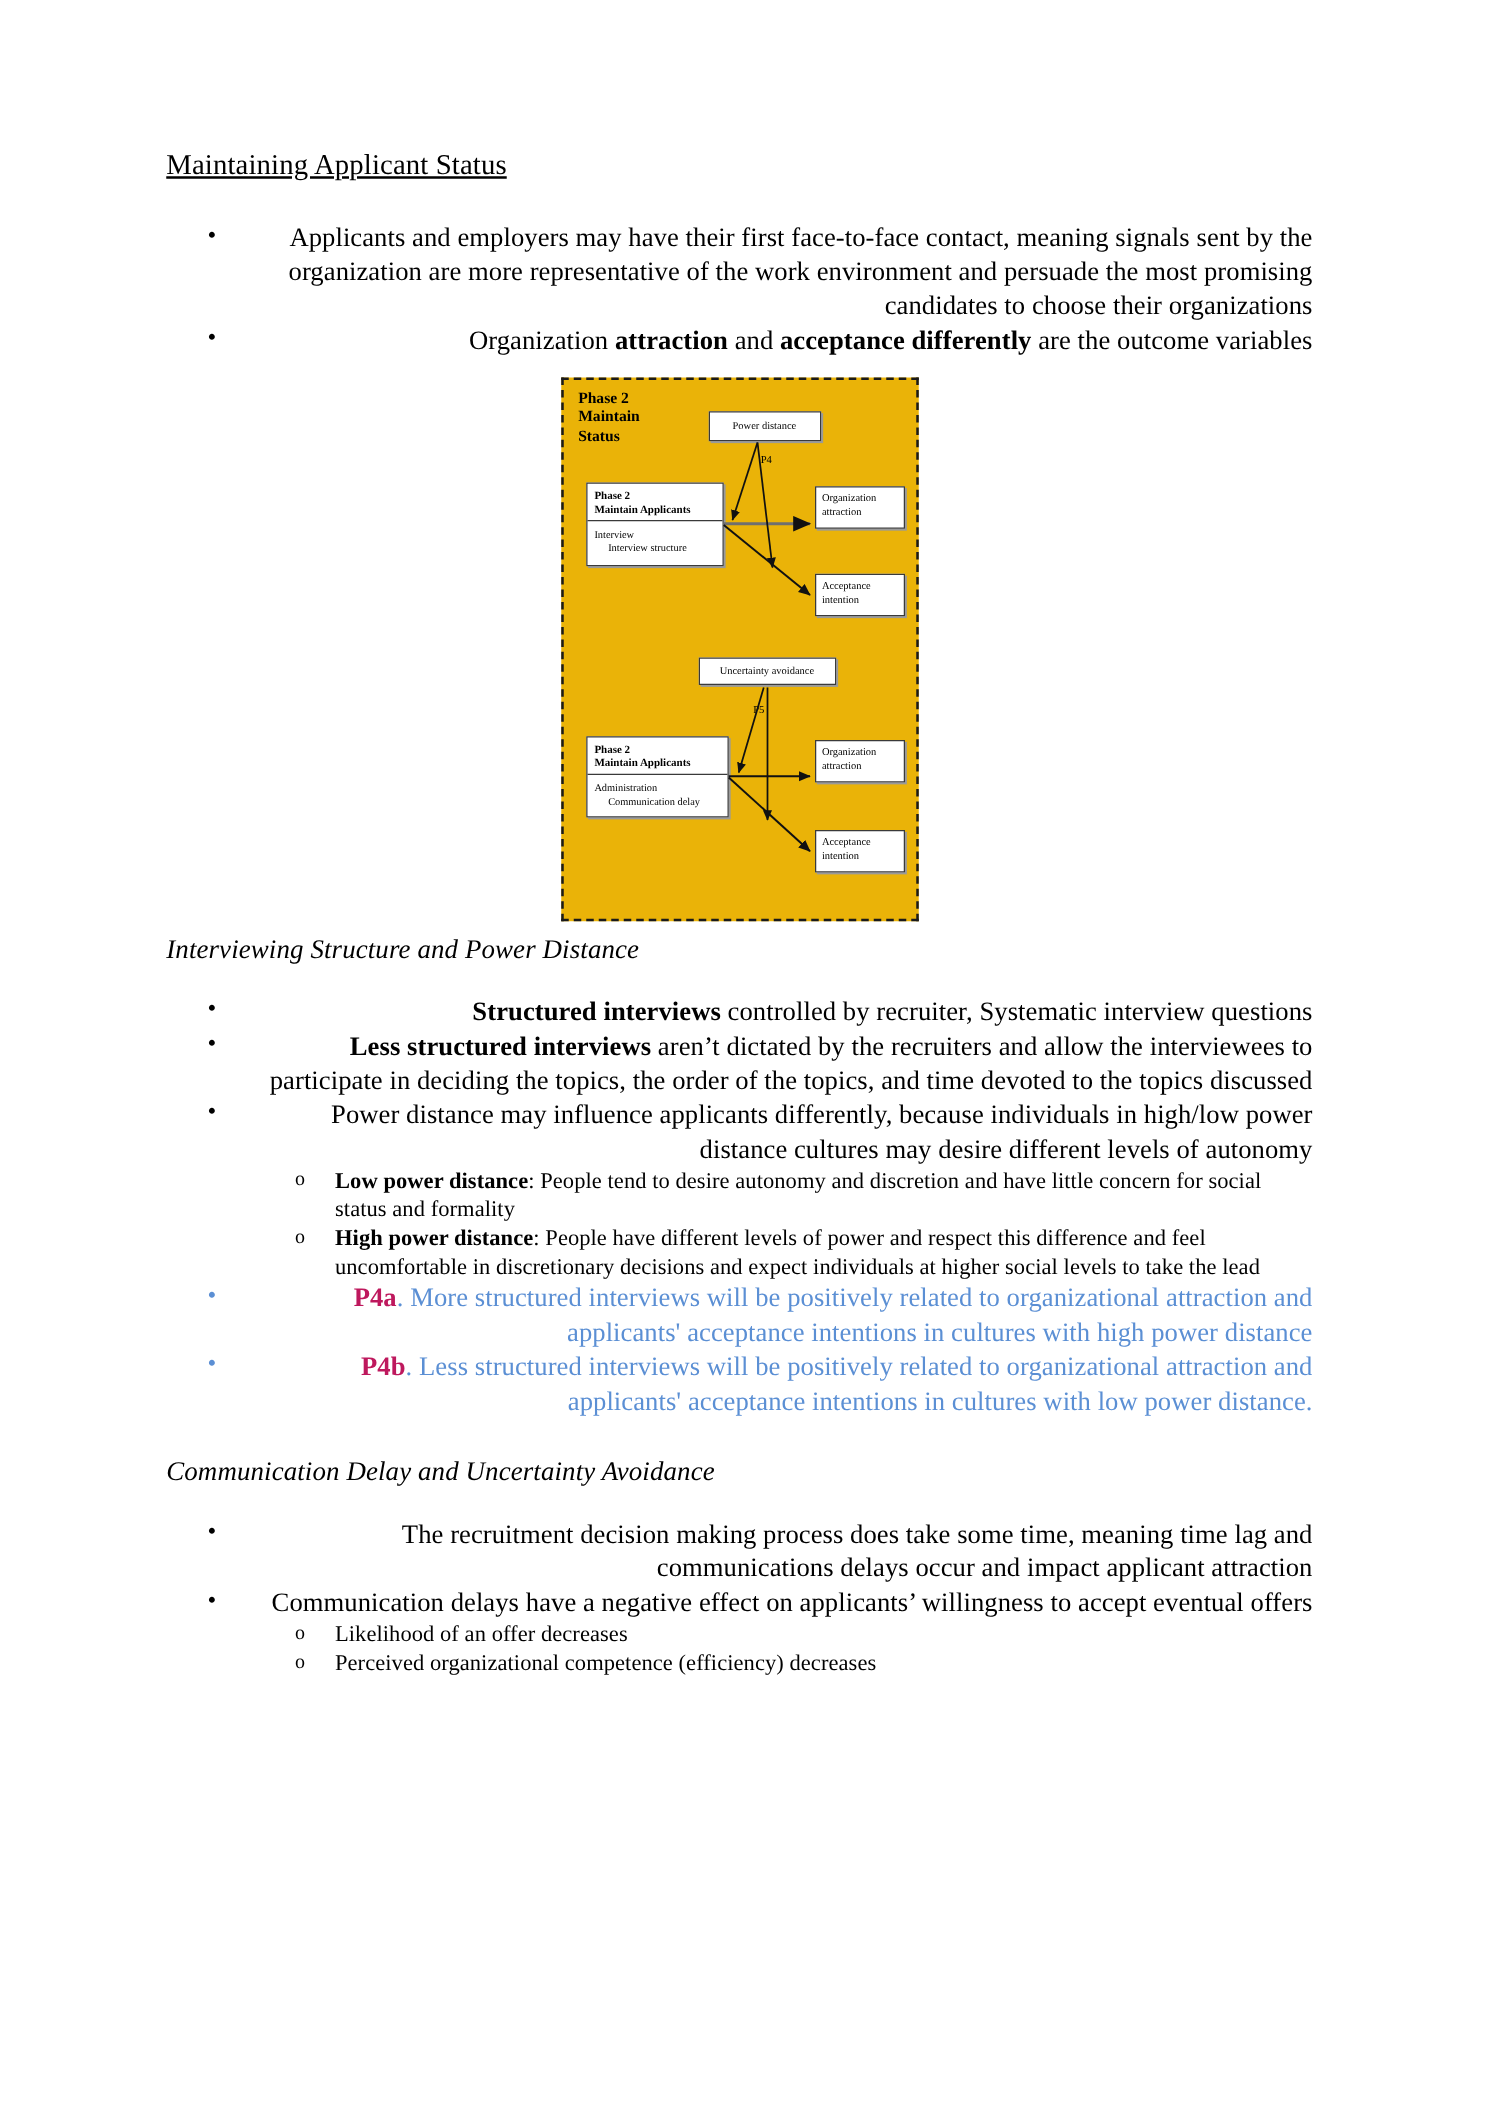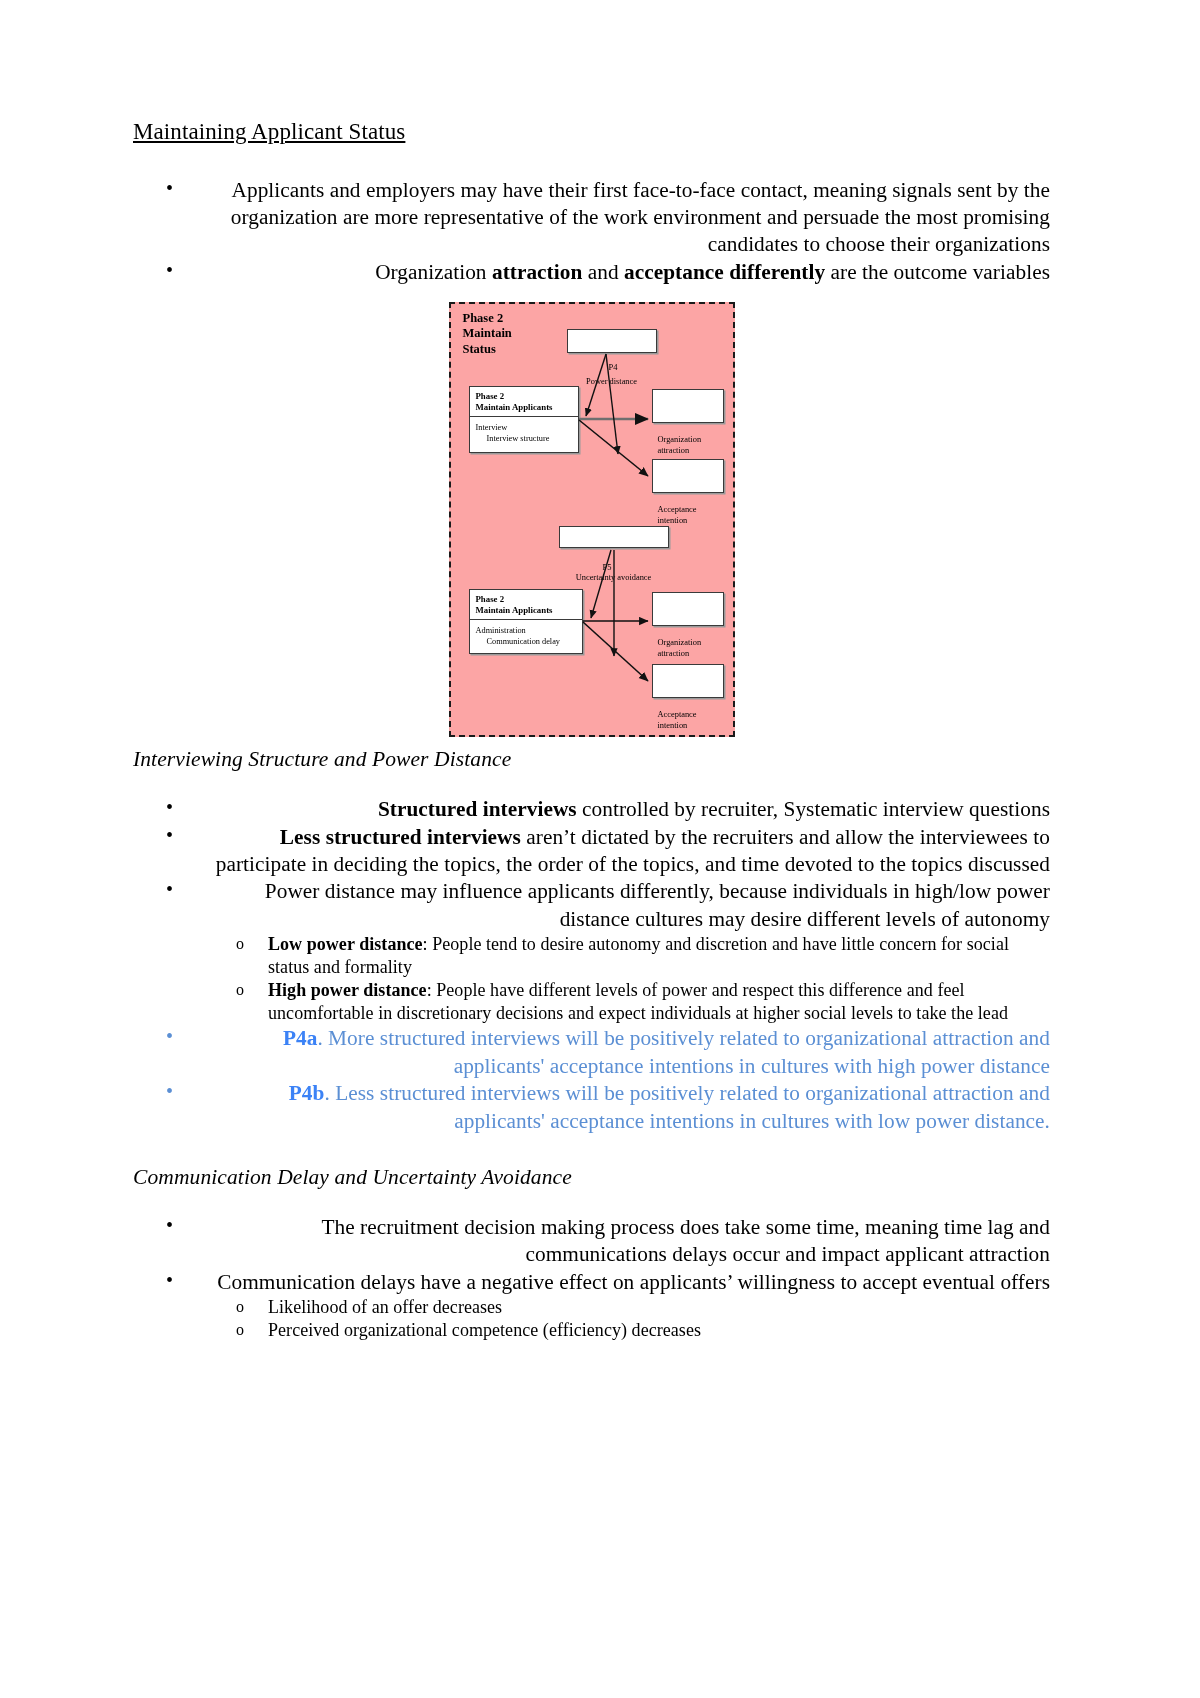--- a/index.html
+++ b/index.html
@@ -69,36 +69,36 @@
   }
   ul.subbullets > li::before {
     content: "o";
     position: absolute;
     left: 103px;
     top: 1px;
     font-size: 16px;
   }
   .b { font-weight: bold; }
   .blue { color: #5b8fd4; }
-  .blue .b { color: #3b82f6; }
+  .blue .b { color: #be185d; }
   .gap-lg { height: 30px; }
   .gap-md { height: 24px; }
 
   
   .figure-wrap {
     display: flex;
     justify-content: center;
     margin-top: 16px;
   }
   .figure {
     position: relative;
     width: 286px;
     height: 435px;
     border: 2px dashed #1a1a1a;
-    background: #fca5a5;
+    background: #eab308;
     box-sizing: border-box;
   }
   .fig-title {
     position: absolute;
     left: 12px;
     top: 7px;
     font-size: 12.5px;
     font-weight: bold;
     line-height: 1.22;
     font-family: "Liberation Serif", serif;
@@ -108,21 +108,20 @@
     border: 1.5px solid #3a3a3a;
     box-shadow: 1.5px 1.5px 0 #9a9a9a;
     background: #ffffff;
     box-sizing: border-box;
     font-size: 8.4px;
     line-height: 1.3;
     font-family: "Liberation Serif", serif;
   }
   .nodebox .pad {
     padding: 4px 5px;
-    margin-top: 41px;
   }
   .predbox {
     padding: 0;
   }
   .predbox .hdr {
     font-weight: bold;
     font-size: 8.8px;
     padding: 4px 6px 3px 6px;
     border-bottom: 1.5px solid #3a3a3a;
     line-height: 1.22;

